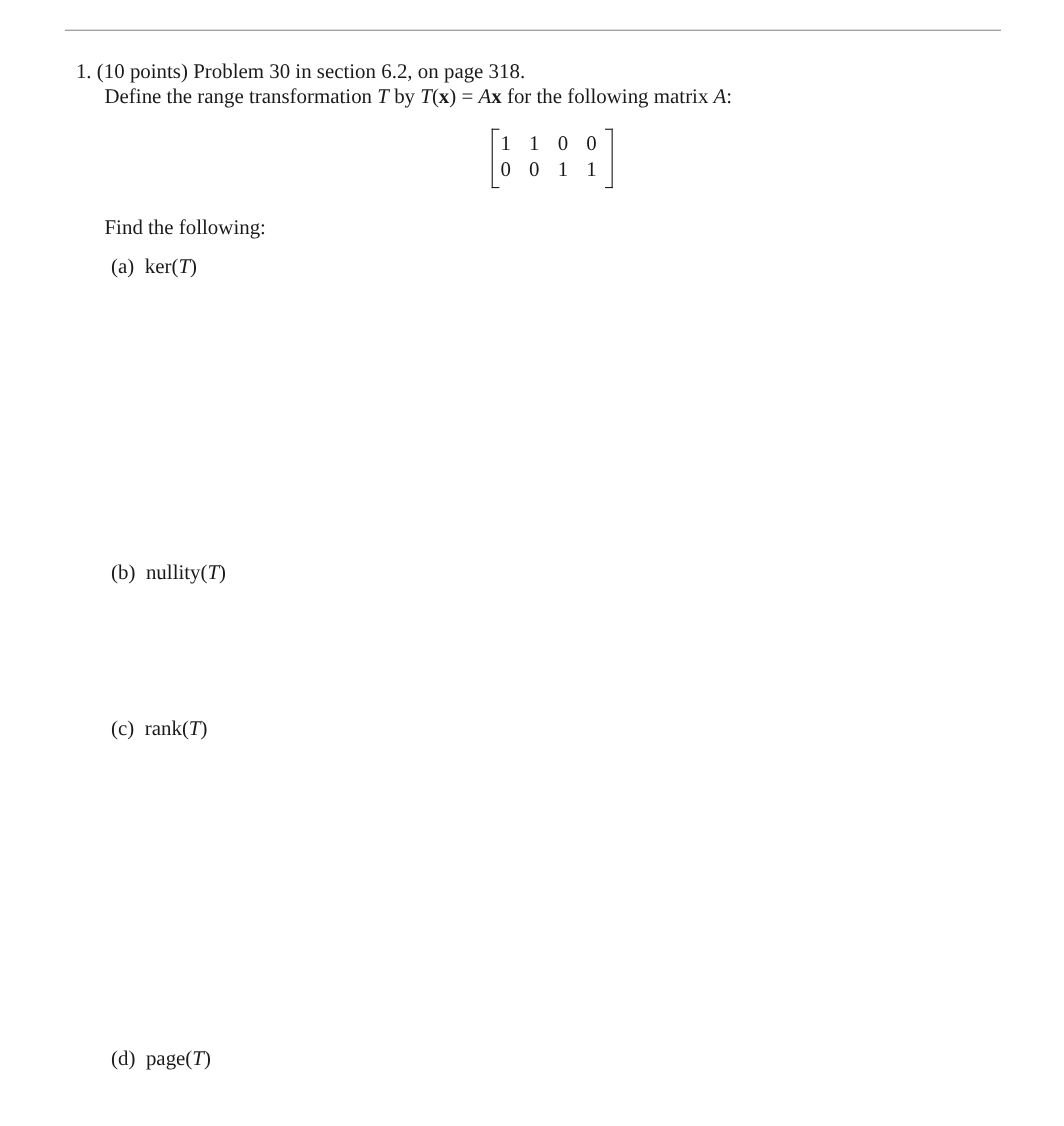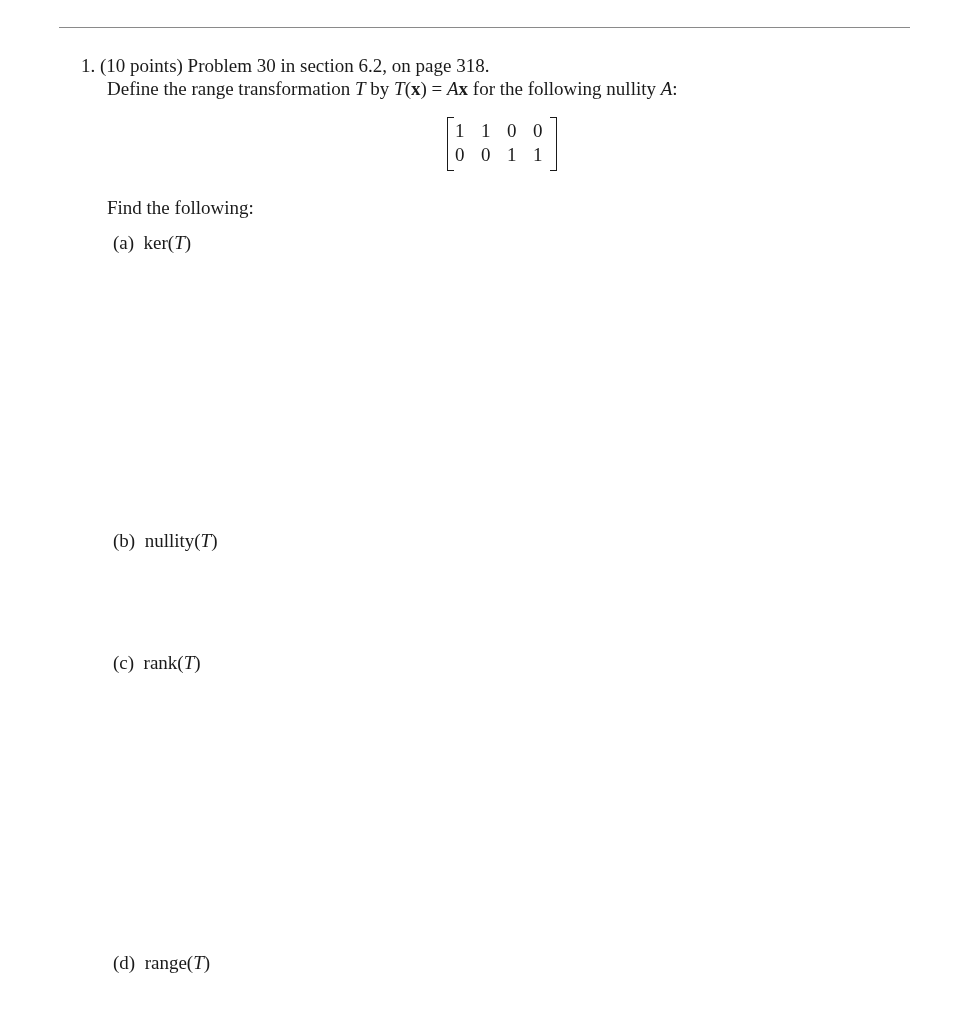--- a/index.html
+++ b/index.html
@@ -21,21 +21,20 @@
       top: 27px;
       width: 851px;
       height: 0;
       border-top: 1.5px solid #8a8a8a;
     }
     .abs { position: absolute; white-space: nowrap; }
     .txt {
       font-family: "Liberation Serif", "DejaVu Serif", serif;
       font-size: 19px;
       line-height: 22px;
-      margin-left: 12px;
     }
     .it { font-style: italic; }
     .bf { font-weight: bold; }
     .matrix {
       position: absolute;
       left: 447px;
       top: 117px;
       width: 110px;
       height: 52px;
     }
@@ -65,21 +64,21 @@
 <body>
 
 <div class="rule"></div>
 
 <div class="abs txt" style="left:69px; top:55px;">
   <span>1.</span>
   <span>(10 points) Problem 30 in section 6.2, on page 318.</span>
 </div>
 
 <div class="abs txt" style="left:95px; top:78px;">
-  <span>Define the range transformation </span><span class="it">T</span><span> by </span><span class="it">T</span><span>(</span><span class="bf">x</span><span>) = </span><span class="it">A</span><span class="bf">x</span><span> for the following nullity </span><span class="it">A</span><span>:</span>
+  <span>Define the range transformation </span><span class="it">T</span><span> by </span><span class="it">T</span><span>(</span><span class="bf">x</span><span>) = </span><span class="it">A</span><span class="bf">x</span><span> for the following matrix </span><span class="it">A</span><span>:</span>
 </div>
 
 <div class="matrix">
   <div class="bracket left"></div>
   <div class="mrow r0">
     <span>1</span>
     <span>1</span>
     <span>0</span>
     <span>0</span>
   </div>
@@ -92,26 +91,26 @@
   <div class="bracket right"></div>
 </div>
 
 <div class="abs txt" style="left:95px; top:197px;">Find the following:</div>
 
 <div class="abs txt" style="left:101px; top:232px;text-align:right;">
   <span>(a)</span>&nbsp;
   <span>ker(</span><span class="it">T</span><span>)</span>
 </div>
 
-<div class="abs txt" style="left:101px; top:530px;">
+<div class="abs txt" style="left:101px; top:510px;">
   <span>(b)</span>&nbsp;
   <span>nullity(</span><span class="it">T</span><span>)</span>
 </div>
 
 <div class="abs txt" style="left:101px; top:652px;">
   <span>(c)</span>&nbsp;
   <span>rank(</span><span class="it">T</span><span>)</span>
 </div>
 
 <div class="abs txt" style="left:101px; top:952px;">
   <span>(d)</span>&nbsp;
-  <span>range(</span><span class="it">T</span><span>)</span>
+  <span>page(</span><span class="it">T</span><span>)</span>
 </div>
 
 </body></html>

